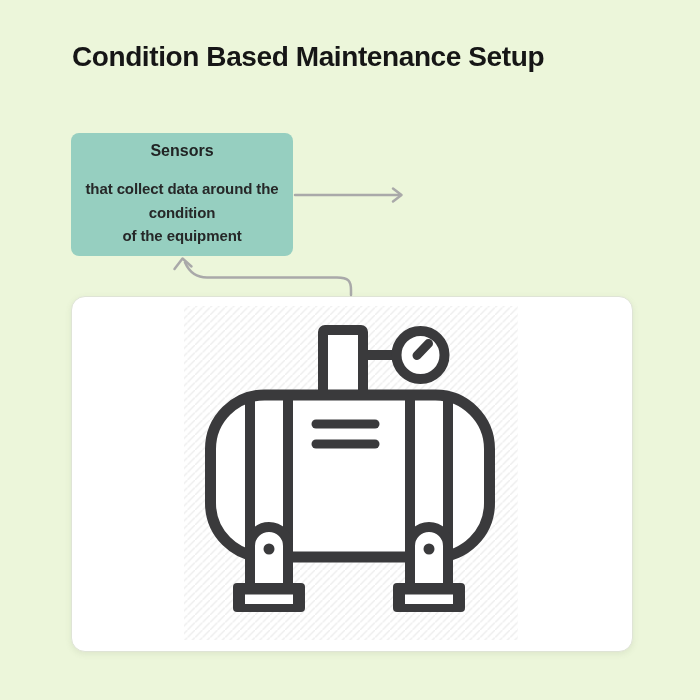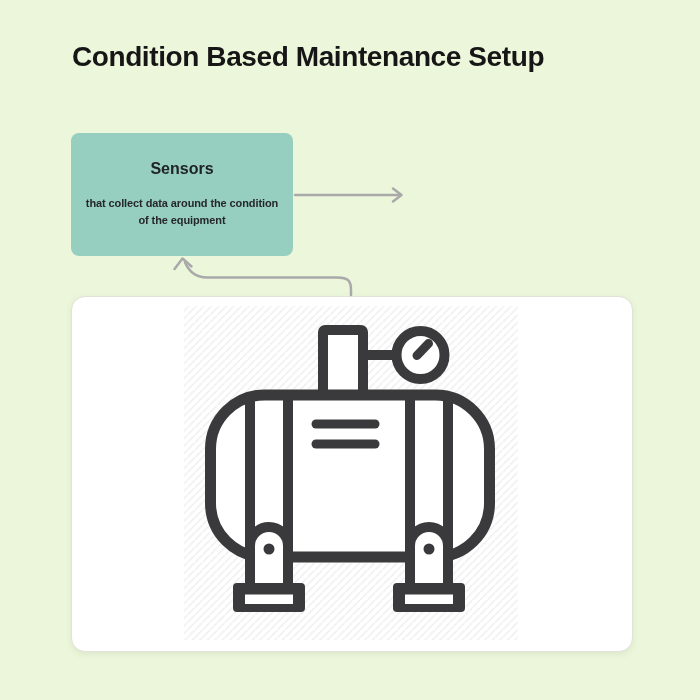--- a/index.html
+++ b/index.html
@@ -21,21 +21,21 @@
     position:absolute;
     background:#96CFC0;
     border-radius:8px;
     display:flex;flex-direction:column;align-items:center;justify-content:center;
     gap:18px;text-align:center;
   }
   .node-sensors{left:71px;top:133px;width:222px;height:123px;}
   .node-cmms{left:406px;top:133px;width:223px;height:122px;}
   .node-title{font-size:16px;font-weight:800;color:#212424;line-height:1.1;}
   .node-desc{
-    font-size:11px;font-weight:700;color:#262828;
+    font-size:15px;font-weight:700;color:#262828;
     line-height:1.55;letter-spacing:-0.1px;
     white-space:pre-line;
   }
   .card{
     position:absolute;left:71px;top:296px;width:562px;height:356px;
     background:#ffffff;
     border:1px solid #dfe4d6;
     border-radius:14px;
     box-shadow:0 2px 6px rgba(90,100,70,0.10);
     box-sizing:border-box;

